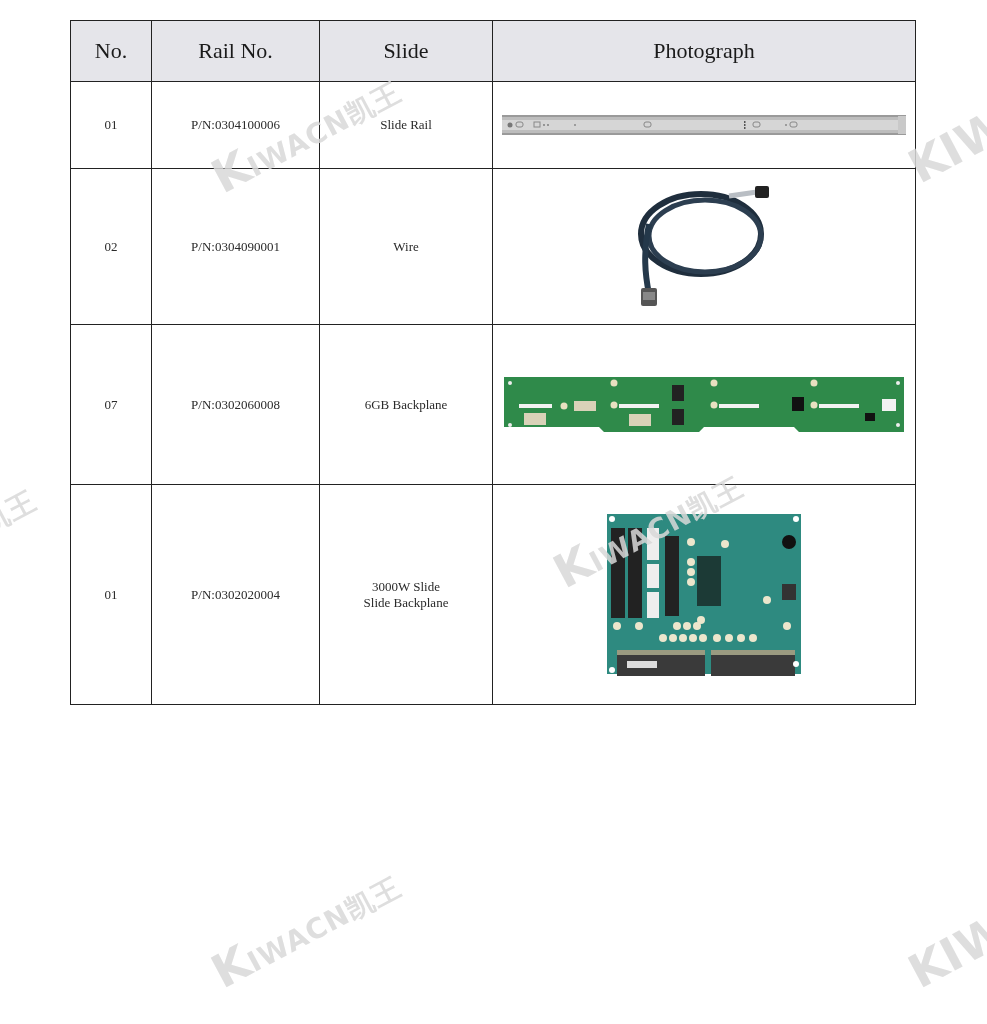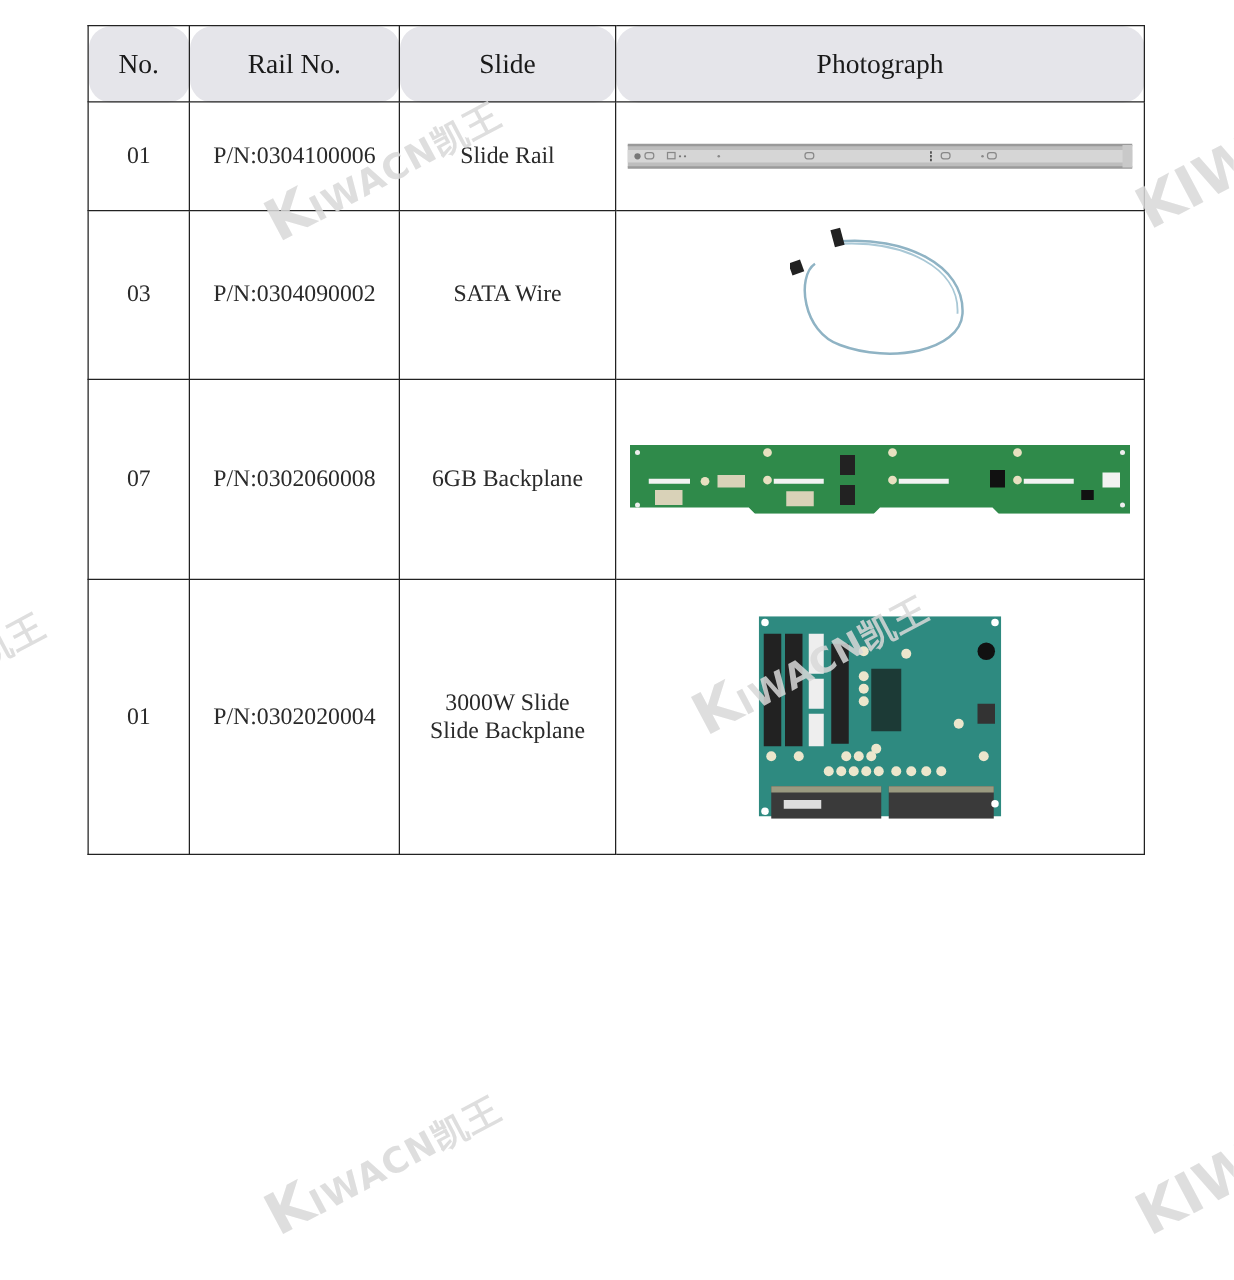--- a/index.html
+++ b/index.html
@@ -1,20 +1,20 @@
 <!DOCTYPE html>
 <html><head>
 <meta charset="utf-8">
 <style>
   html, body { margin:0; padding:0; background:#ffffff; }
   body { width:987px; height:1024px; position:relative; overflow:hidden; font-family:"DejaVu Serif","Liberation Serif",serif; color:#1a1a1a; }
   table.parts { position:absolute; left:70px; top:20px; border-collapse:collapse; table-layout:fixed; width:845px; }
   table.parts th, table.parts td { border:1.5px solid #222; text-align:center; vertical-align:middle; padding:0; }
-  table.parts th { background:#e5e5ea; font-weight:normal; font-size:22px; height:60px; font-family:"Liberation Serif","DejaVu Serif",serif;border-radius:18px; }
-  table.parts td { font-size:19px; font-family:"Liberation Serif","DejaVu Serif",serif; color:#2a2a2a; }
+  table.parts th { background:#e5e5ea; font-weight:normal; font-size:22px; height:60px; font-family:"Liberation Serif","DejaVu Serif",serif; }
+  table.parts td { font-size:13px; font-family:"Liberation Serif","DejaVu Serif",serif; color:#2a2a2a; }
   col.c-no { width:81px; } col.c-pn { width:168px; } col.c-name { width:173px; } col.c-photo { width:423px; }
   .photo { display:flex; align-items:center; justify-content:center; height:100%; }
   .wm { position:absolute; color:#d9d9d9; font-family:"DejaVu Sans","Liberation Sans",sans-serif; font-weight:bold; transform:rotate(-28deg); transform-origin:left bottom; white-space:nowrap; pointer-events:none; opacity:0.85; }
   .wm .k { font-size:46px; } .wm .rest { font-size:28px; letter-spacing:1px; }
 </style>
 </head>
 <body>
 
 <table class="parts">
   <colgroup>
@@ -54,31 +54,34 @@
               <rect x="242" y="12" width="1.5" height="2" fill="#555"></rect>
               <rect x="242" y="15" width="1.5" height="2" fill="#555"></rect>
             <rect x="251" y="10" width="7" height="5" rx="2" fill="none" stroke="#888"></rect>
             <circle cx="284" cy="13" r="1" fill="#888"></circle>
             <rect x="288" y="10" width="7" height="5" rx="2" fill="none" stroke="#888"></rect>
             <rect x="396" y="4" width="8" height="18" fill="#c9c9c9"></rect>
           </svg>
         </div>
       </td>
     </tr>
-    <tr style="height:135px">
-      <td>03</td>
-      <td>P/N:0304090002</td>
-      <td>SATA Wire</td>
+    <tr style="height:156px">
+      <td>02</td>
+      <td>P/N:0304090001</td>
+      <td>Wire</td>
       <td>
         <div class="photo">
-          <svg width="145" height="110" viewBox="0 0 145 110">
-            <path d="M40 12 C 90 8, 140 30, 138 70 C 136 100, 80 110, 40 95 C 10 85, 5 40, 20 30" fill="none" stroke="#8fb3c4" stroke-width="2"></path>
-            <path d="M42 14 C 90 12, 136 32, 134 70" fill="none" stroke="#a9c8d6" stroke-width="1.5"></path>
-            <rect x="34" y="2" width="8" height="14" fill="#222" transform="rotate(-15 38 9)"></rect>
-            <rect x="0" y="28" width="10" height="10" fill="#222" transform="rotate(-20 5 33)"></rect>
+          <svg width="150" height="125" viewBox="0 0 150 125">
+            <ellipse cx="72" cy="50" rx="60" ry="40" fill="none" stroke="#1f2e3d" stroke-width="6"></ellipse>
+            <ellipse cx="76" cy="52" rx="56" ry="36" fill="none" stroke="#2c3e50" stroke-width="5"></ellipse>
+            <path d="M20 40 C 14 70, 16 90, 20 110" fill="none" stroke="#24384a" stroke-width="6"></path>
+            <path d="M100 12 L 128 8" stroke="#b9bec4" stroke-width="5"></path>
+            <rect x="126" y="2" width="14" height="12" fill="#222" rx="2"></rect>
+            <rect x="12" y="104" width="16" height="18" fill="#555" rx="2"></rect>
+            <rect x="14" y="108" width="12" height="8" fill="#888"></rect>
           </svg>
         </div>
       </td>
     </tr>
     <tr style="height:160px">
       <td>07</td>
       <td>P/N:0302060008</td>
       <td>6GB Backplane</td>
       <td>
         <div class="photo">

